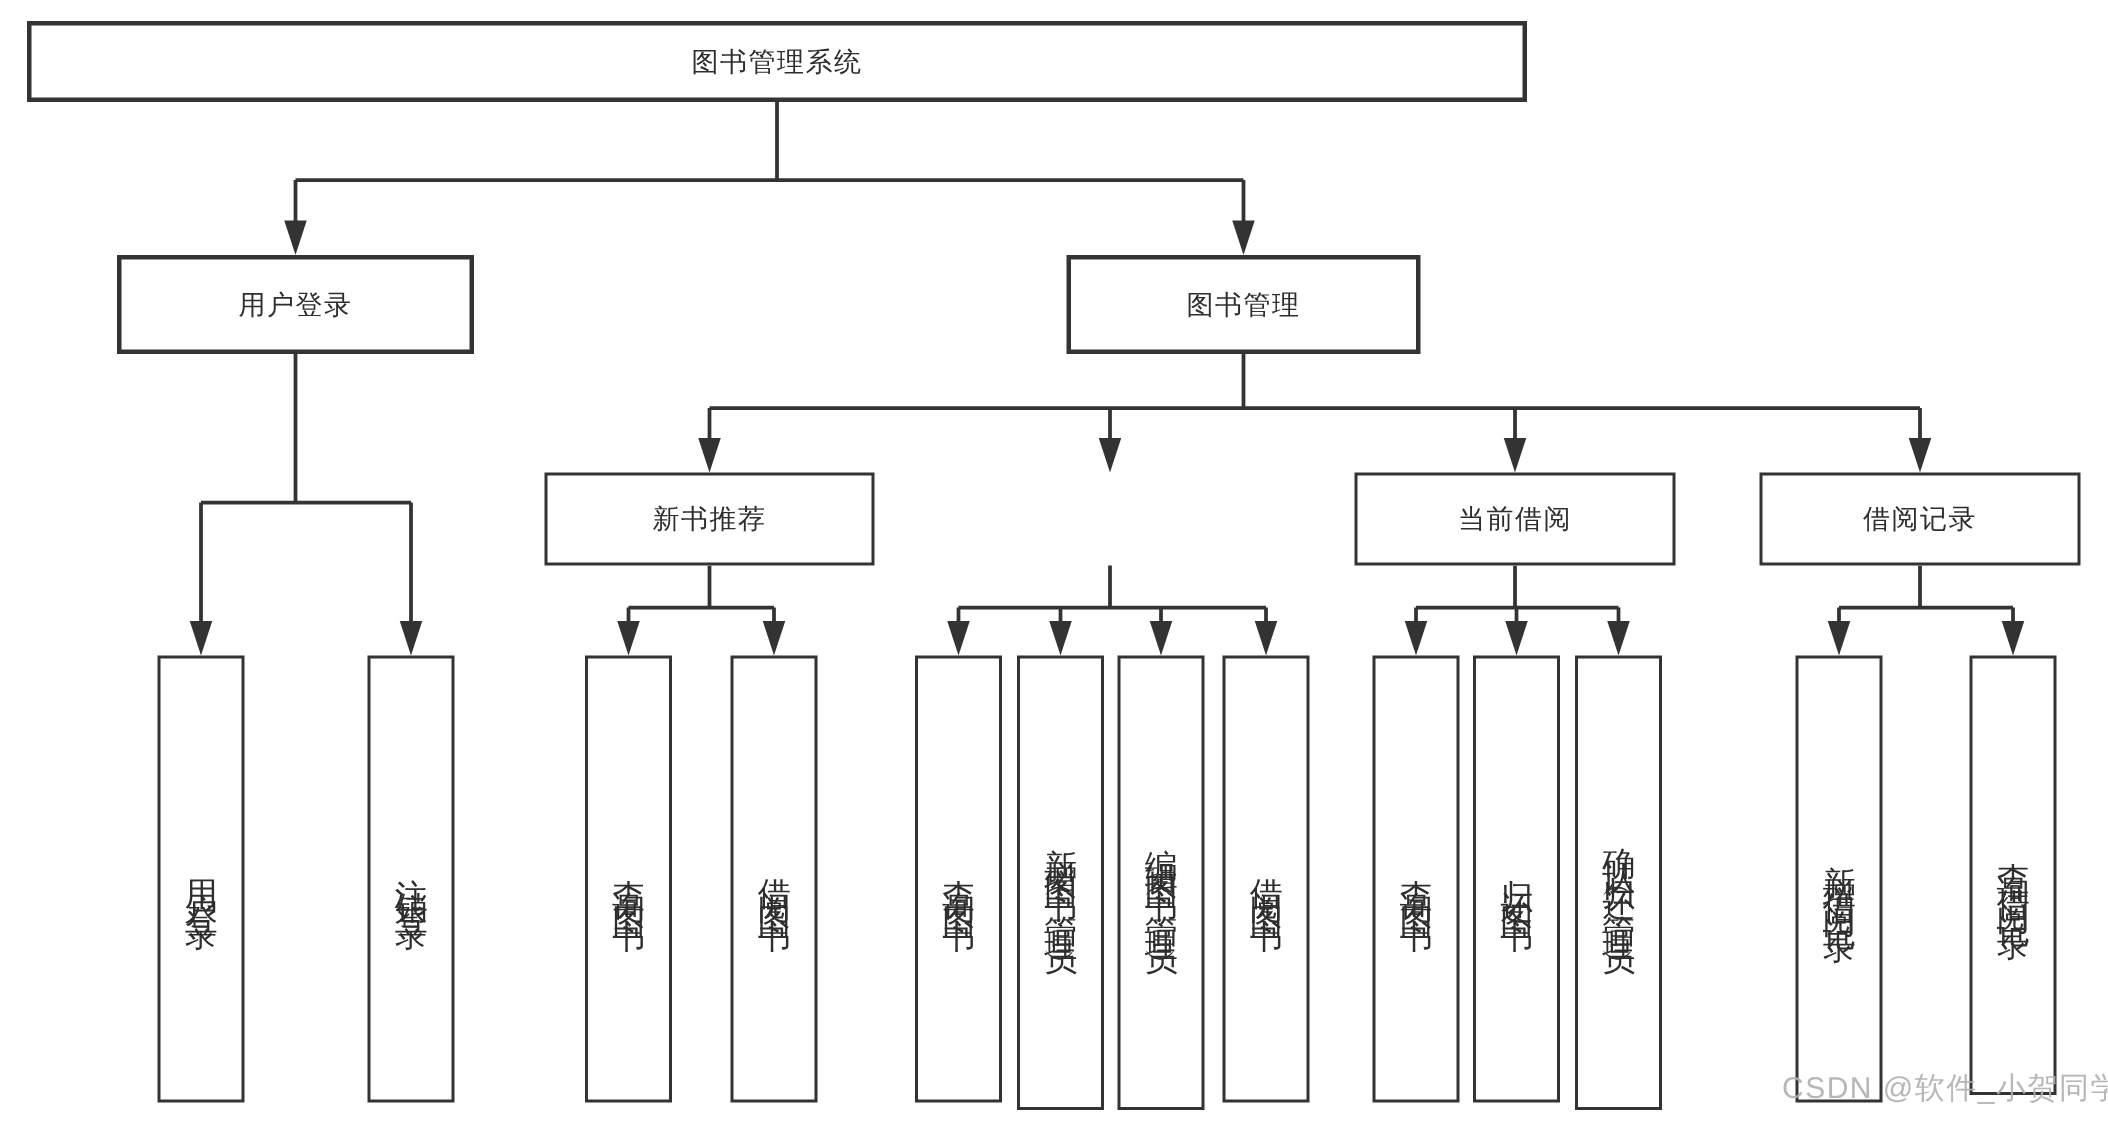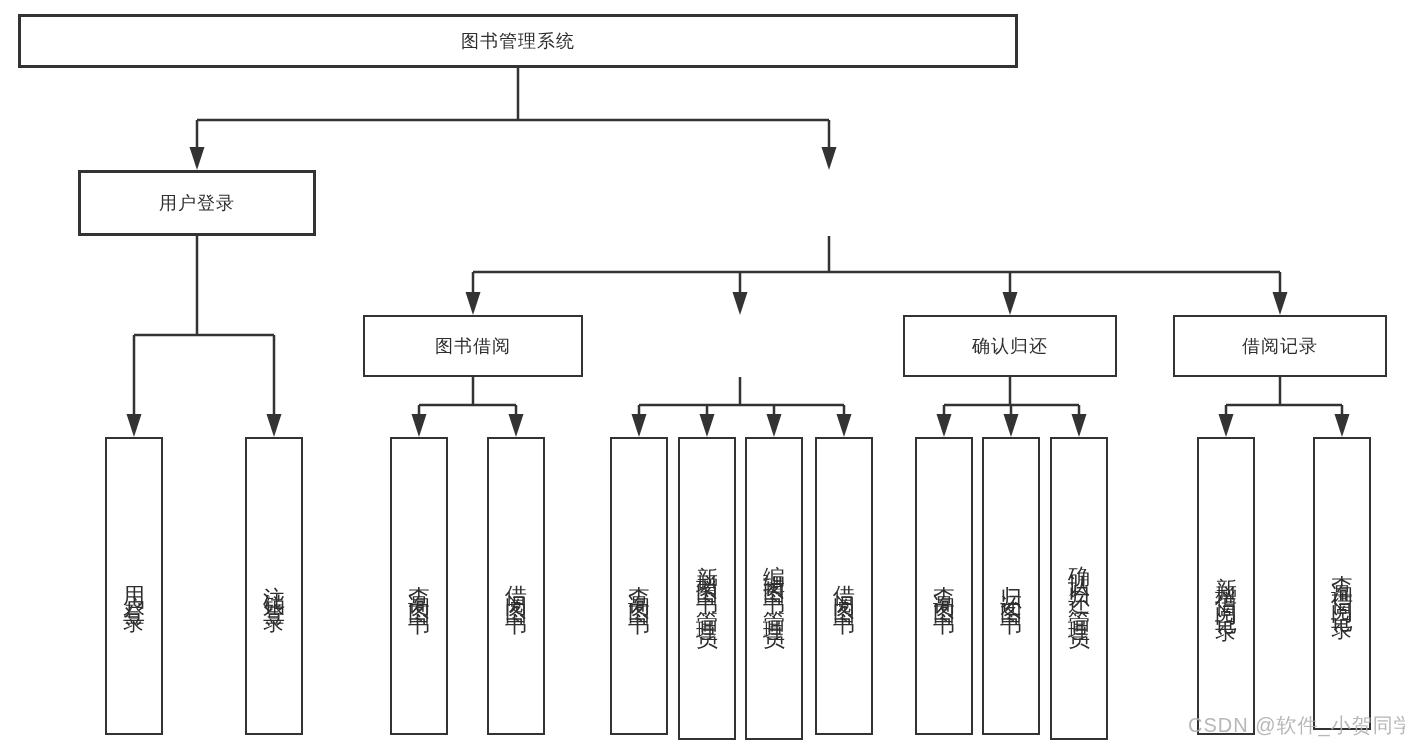--- a/index.html
+++ b/index.html
@@ -66,26 +66,29 @@
     <polygon points="1334.5,414 1349.5,414 1342,437"></polygon>
   </svg>
 
   <div class="node hbox" style="left:18px;top:14px;width:1000px;height:54px">
     <span>图书管理系统</span>
   </div>
 
   <div class="node hbox" style="left:78px;top:170px;width:238px;height:66px">
     <span>用户登录</span>
   </div>
+  <div class="node hbox" style="left:711px;top:170px;width:236px;height:66px">
+    <span>图书管理</span>
+  </div>
 
   <div class="node hbox" style="left:363px;top:315px;width:220px;height:62px;border-width:2.5px">
-    <span>图书借阅</span>
+    <span>新书推荐</span>
   </div>
   <div class="node hbox" style="left:903px;top:315px;width:214px;height:62px;border-width:2.5px">
-    <span>确认归还</span>
+    <span>当前借阅</span>
   </div>
   <div class="node hbox" style="left:1173px;top:315px;width:214px;height:62px;border-width:2.5px">
     <span>借阅记录</span>
   </div>
 
   <div class="node vbox" style="left:105px;top:437px;width:58px;height:298px">
     <span class="vtext">用户登录</span>
   </div>
   <div class="node vbox" style="left:245px;top:437px;width:58px;height:298px">
     <span class="vtext">注销登录</span>

